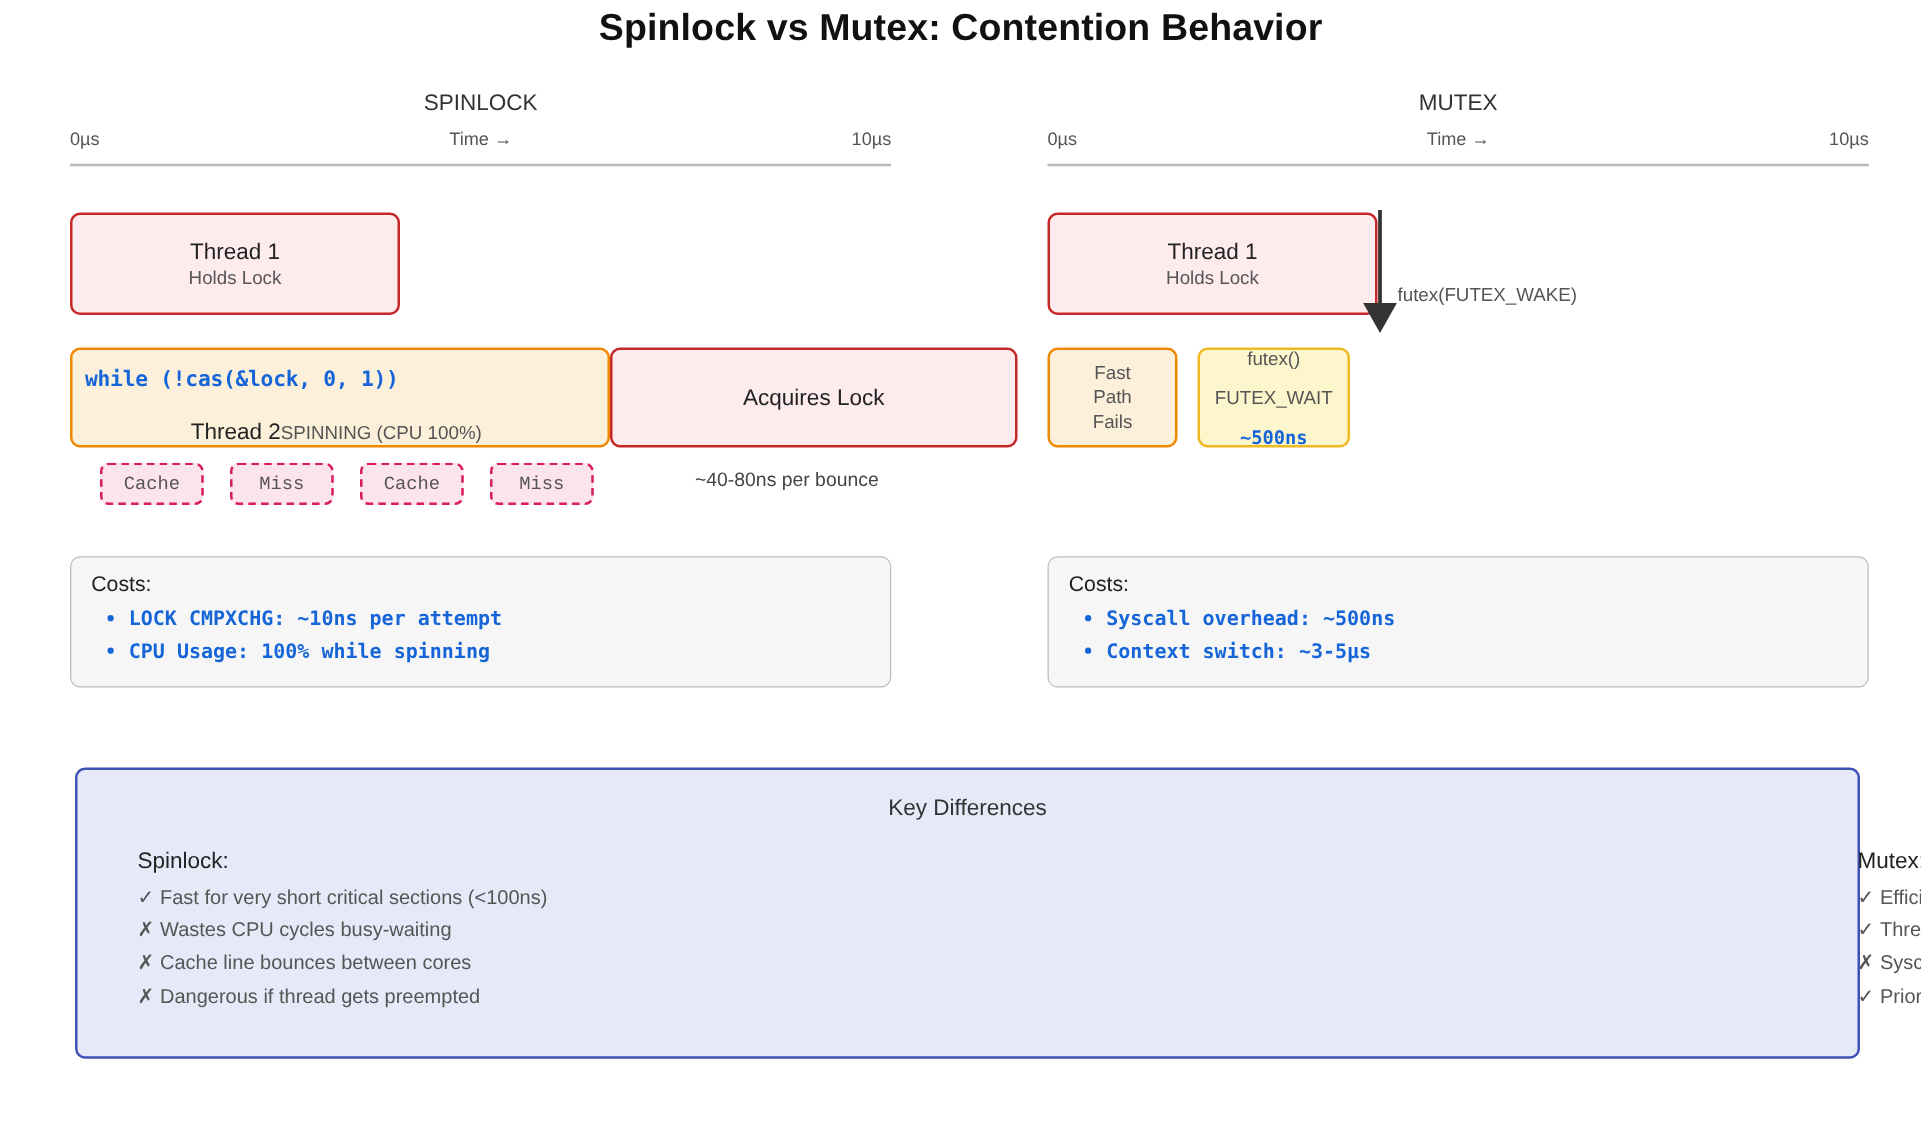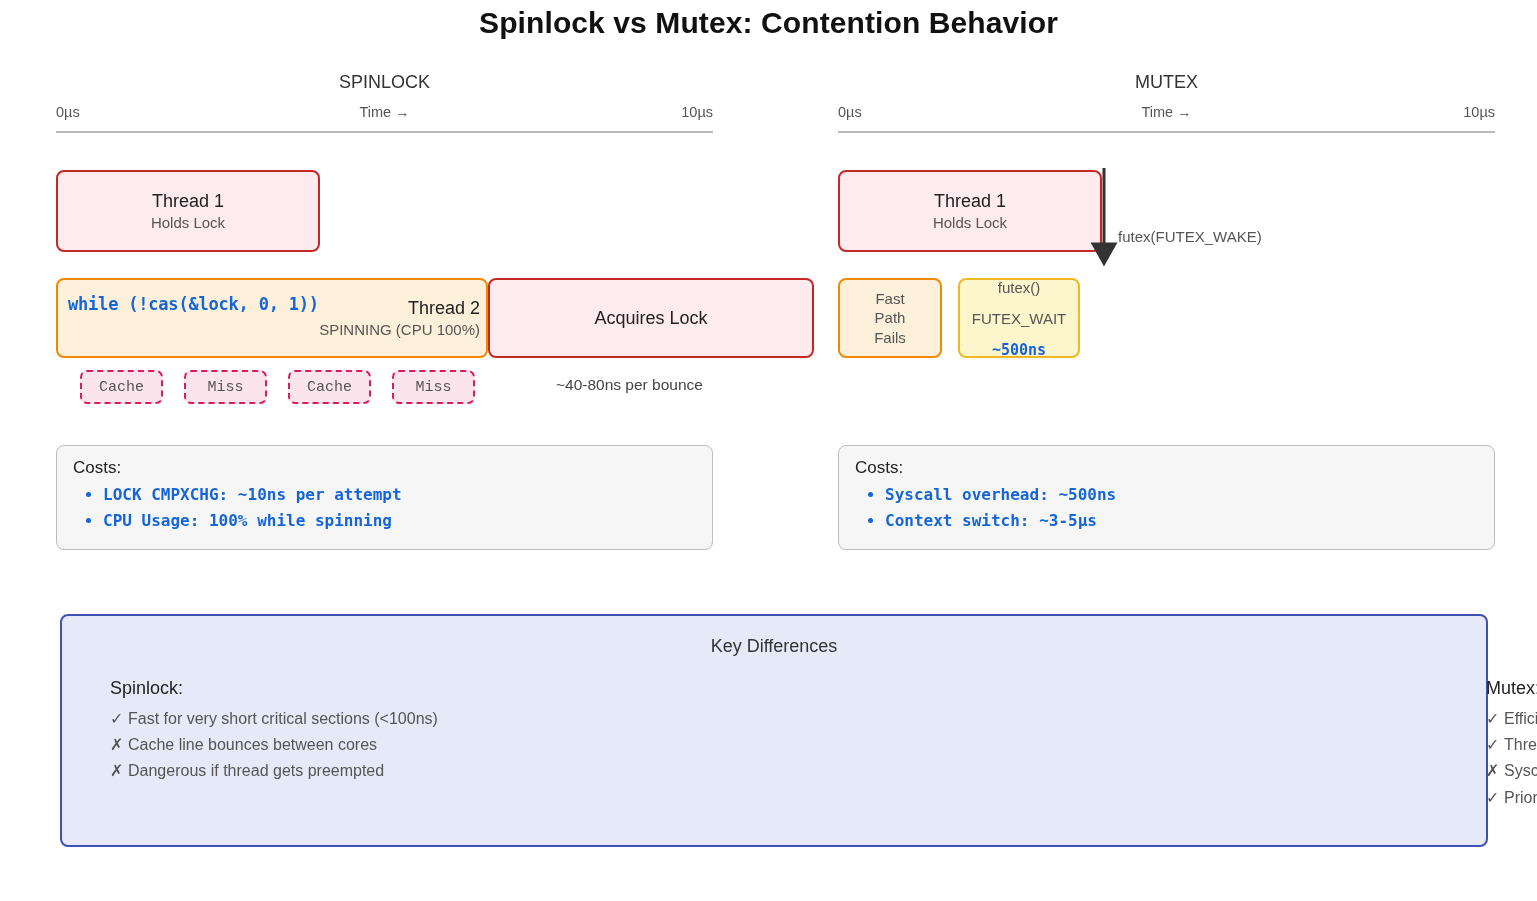--- a/index.html
+++ b/index.html
@@ -57,21 +57,21 @@
 
   
   .row1{position:absolute;top:100px;left:0;right:0;height:82px;}
   .th1{left:0;top:0;width:264px;height:82px;}
 
   
   .row2{position:absolute;top:208px;left:0;right:0;height:80px;}
   .spin{left:0;top:0;width:432px;height:80px;}
   .spin .inner{
     position:absolute;inset:0;
-    display:flex;flex-direction:column;
+    display:flex;flex-direction:row;
     align-items:flex-end;justify-content:center;
     padding-right:6px;box-sizing:border-box;
   }
   .spin .inner .t1{font-size:18px;}
   .codeov{
     position:absolute;left:10px;top:14px;
     font-family:"DejaVu Sans Mono", monospace;
     font-size:17px;color:#1565d8;font-weight:bold;
     white-space:nowrap;letter-spacing:-0.2px;
   }
@@ -242,20 +242,23 @@
   <div id="keydiff">
     <div class="kdtitle">Key Differences</div>
     <div class="kdcols">
 
       <div class="kdcol l">
         <div class="kdhd">Spinlock:</div>
         <div class="kdline">
           <span class="mk">✓</span><span>Fast for very short critical sections (&lt;100ns)</span>
         </div>
         <div class="kdline">
+          <span class="mk">✗</span><span>Wastes CPU cycles busy-waiting</span>
+        </div>
+        <div class="kdline">
           <span class="mk">✗</span><span>Cache line bounces between cores</span>
         </div>
         <div class="kdline">
           <span class="mk">✗</span><span>Dangerous if thread gets preempted</span>
         </div>
       </div>
 
       <div class="kdcol r">
         <div class="kdhd">Mutex:</div>
         <div class="kdline">

